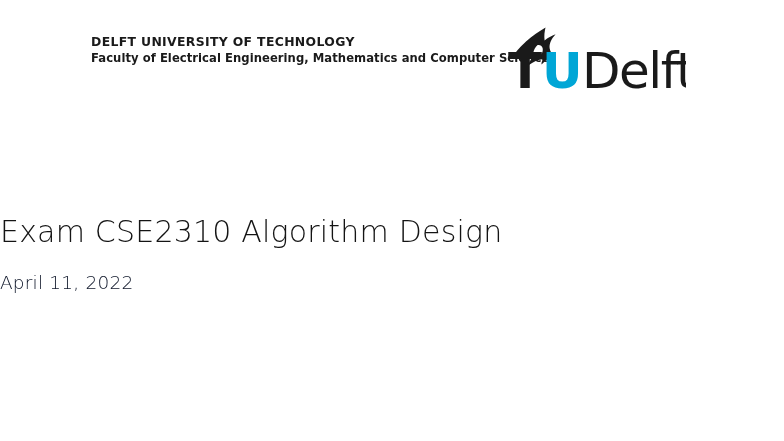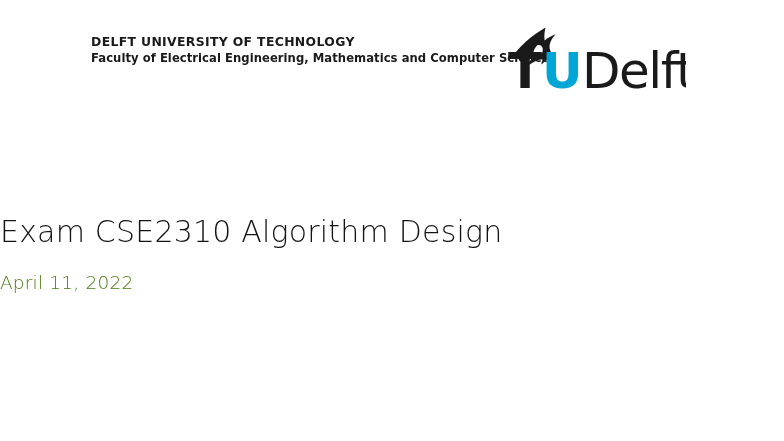--- a/index.html
+++ b/index.html
@@ -91,21 +91,21 @@
     line-height: 1.2;
   }
 
   #exam-date {
     display: block;
     margin-top: 22px;
     font-family: "DejaVu Sans", sans-serif;
     font-size: 18.5px;
     font-weight: 300;
     letter-spacing: 0.2px;
-    color: #4d7c0f;
+    color: #0f172a;
     line-height: 1.2;
   }
 
   
   #body-area {
     position: absolute;
     left: 0;
     top: 310px;
     width: 784px;
     height: 131px;

